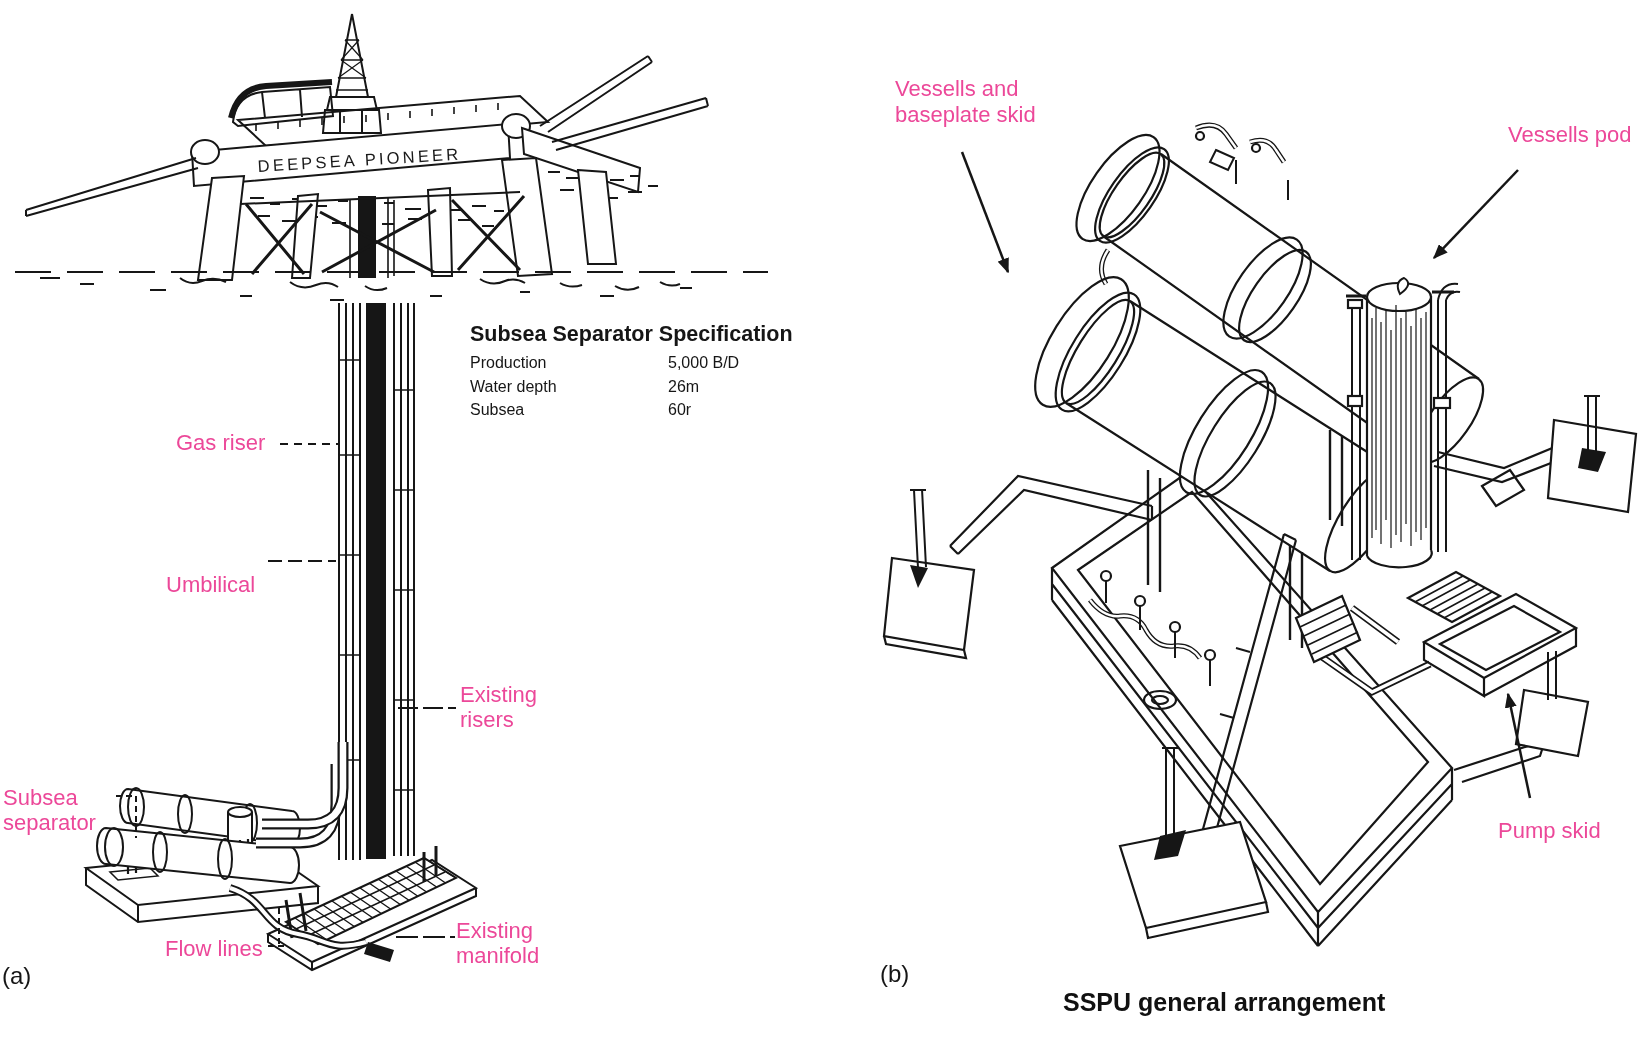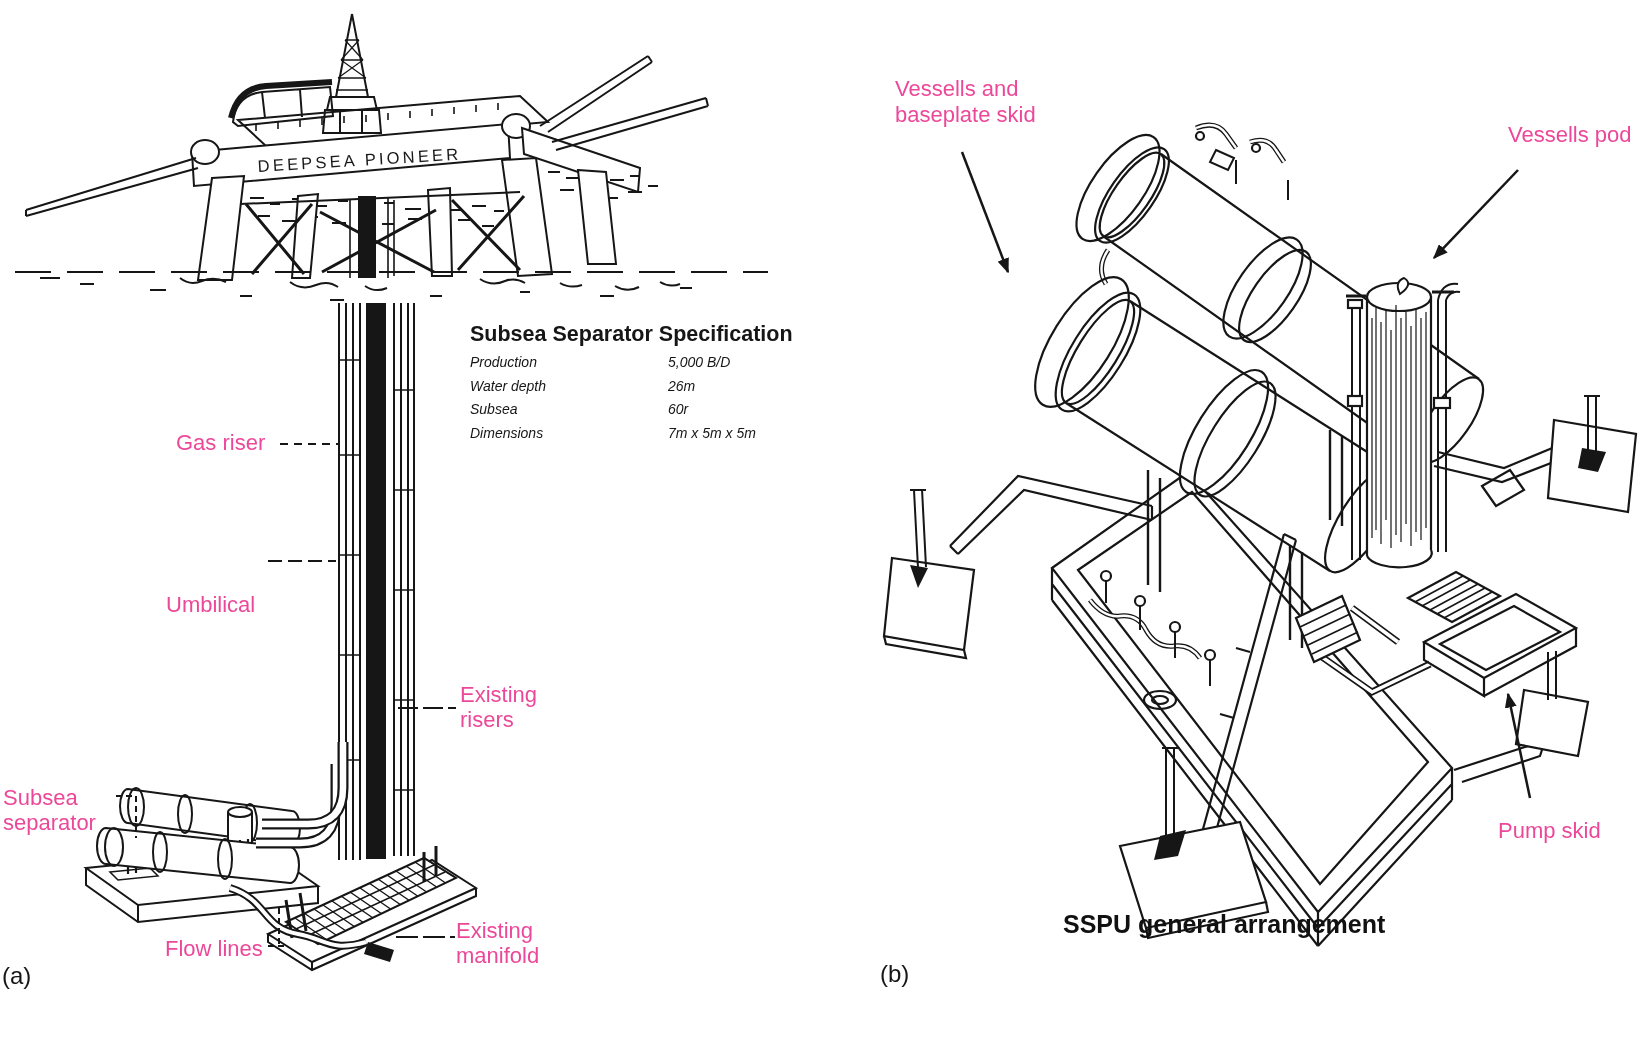--- a/index.html
+++ b/index.html
@@ -5,21 +5,21 @@
   html,body{margin:0;padding:0;background:#fff;}
   .stage{position:relative;width:1650px;height:1047px;background:#ffffff;overflow:hidden;
          font-family:"Liberation Sans",sans-serif;color:#161616;}
   .stage svg{position:absolute;left:0;top:0;}
   .lbl{position:absolute;font-size:22px;line-height:25px;color:#ec4899;white-space:pre-line;}
   .lbl.right{text-align:left;}
   .cap{position:absolute;font-size:24px;color:#161616;}
   .fig-title{position:absolute;font-size:25px;font-weight:bold;color:#111;}
   .spec{position:absolute;left:450px;top:322px;margin-left:20px;}
   .spec-title{font-weight:bold;font-size:21.5px;margin-bottom:4px;}
-  .spec-row{font-size:14px;line-height:23.5px;font-style:italic;}
+  .spec-row{font-size:16px;line-height:23.5px;}
   .spec-label{display:inline-block;width:198px;}
 </style>
 </head>
 <body>
 
 <div class="stage">
 
 <svg width="1650" height="1047" viewBox="0 0 1650 1047">
   <defs>
     <marker id="ah" viewBox="0 0 10 8" refX="9" refY="4" markerWidth="15" markerHeight="12" markerUnits="userSpaceOnUse" orient="auto">
@@ -279,47 +279,44 @@
 
     <g stroke-width="2.5">
       <path d="M962,152 L1008,272" marker-end="url(#ah)"></path>
       <path d="M1518,170 L1434,258" marker-end="url(#ah)"></path>
       <path d="M1530,798 L1508,694" marker-end="url(#ah)"></path>
     </g>
   </g>
 </svg>
 
 <div class="lbl" style="left:176px;top:430px;">Gas riser</div>
-<div class="lbl" style="left:166px;top:592px;text-align:right;">Umbilical</div>
+<div class="lbl" style="left:166px;top:572px;text-align:right;">Umbilical</div>
 <div class="lbl" style="left:460px;top:682px;">Existing
 risers</div>
 <div class="lbl right" style="left:3px;top:785px;width:108px;">Subsea
 separator</div>
 <div class="lbl" style="left:158px;top:936px;margin-left:7px;">Flow lines</div>
 <div class="lbl" style="left:456px;top:918px;">Existing
 manifold</div>
 
 <div class="spec">
   <div class="spec-title">Subsea Separator Specification</div>
   <div class="spec-row">
     <span class="spec-label">Production</span><span>5,000 B/D</span>
   </div>
   <div class="spec-row">
     <span class="spec-label">Water depth</span><span>26m</span>
   </div>
   <div class="spec-row">
     <span class="spec-label">Subsea</span><span>60r</span>
   </div>
-  <div class="spec-row">
-    <span class="spec-label">Dimensions</span><span>7m x 5m x 5m</span>
-  </div>
 </div>
 
 <div class="lbl" style="left:895px;top:76px;line-height:26px;">Vessells and
 baseplate skid</div>
 <div class="lbl" style="left:1508px;top:122px;">Vessells pod</div>
 <div class="lbl" style="left:1498px;top:818px;">Pump skid</div>
 
 <div class="cap" style="left:2px;top:962px;">(a)</div>
 <div class="cap" style="left:880px;top:960px;">(b)</div>
-<div class="fig-title" style="left:1063px;top:910px;">SSPU general arrangement</div>
+<div class="fig-title" style="left:1063px;top:988px;">SSPU general arrangement</div>
 
 </div>
 
 </body></html>

